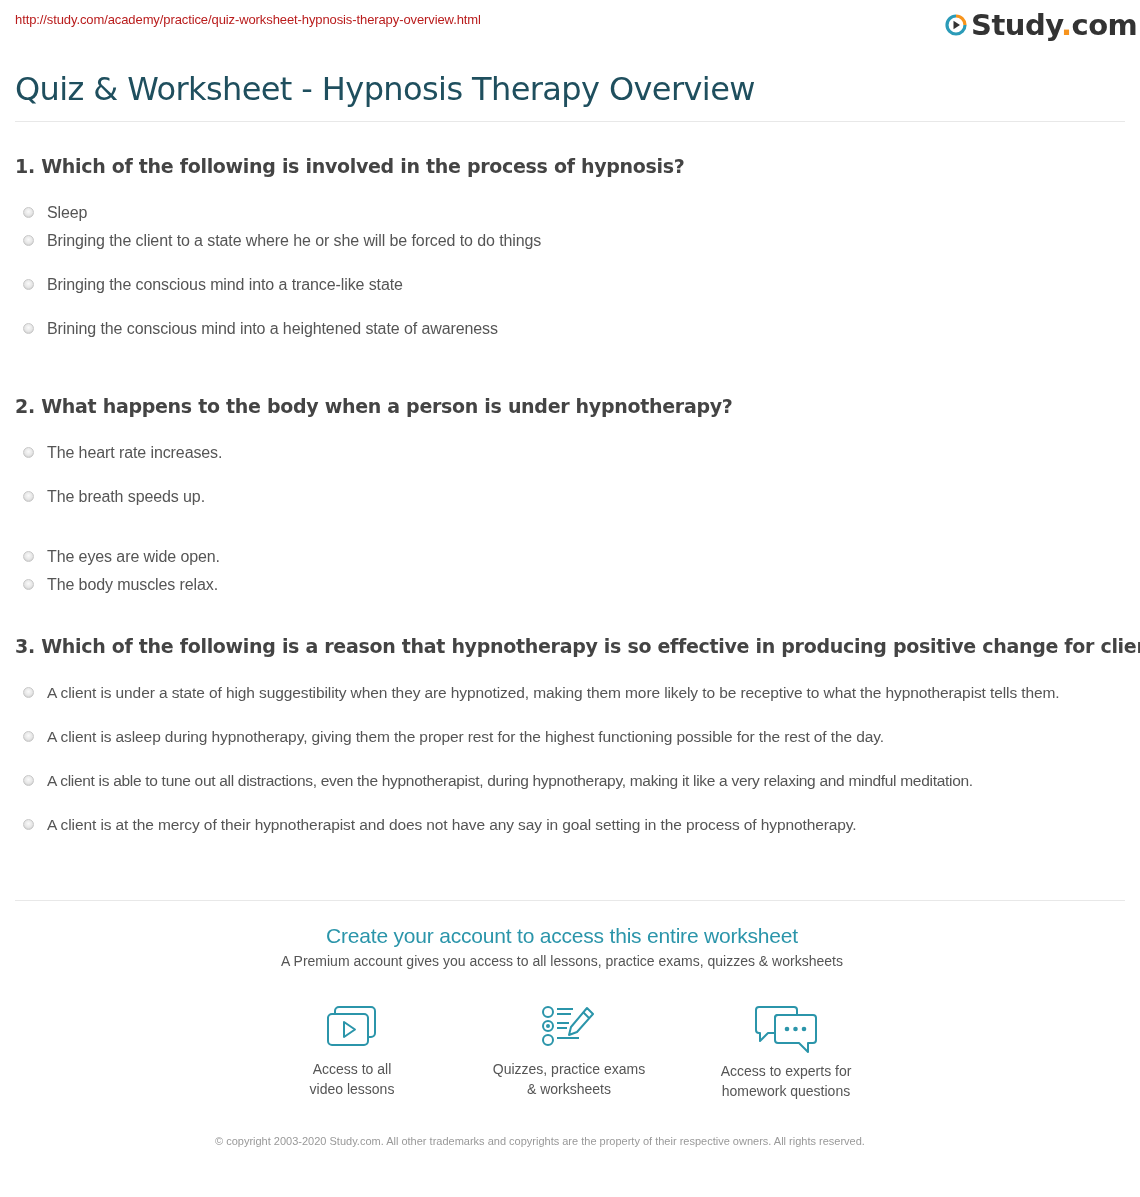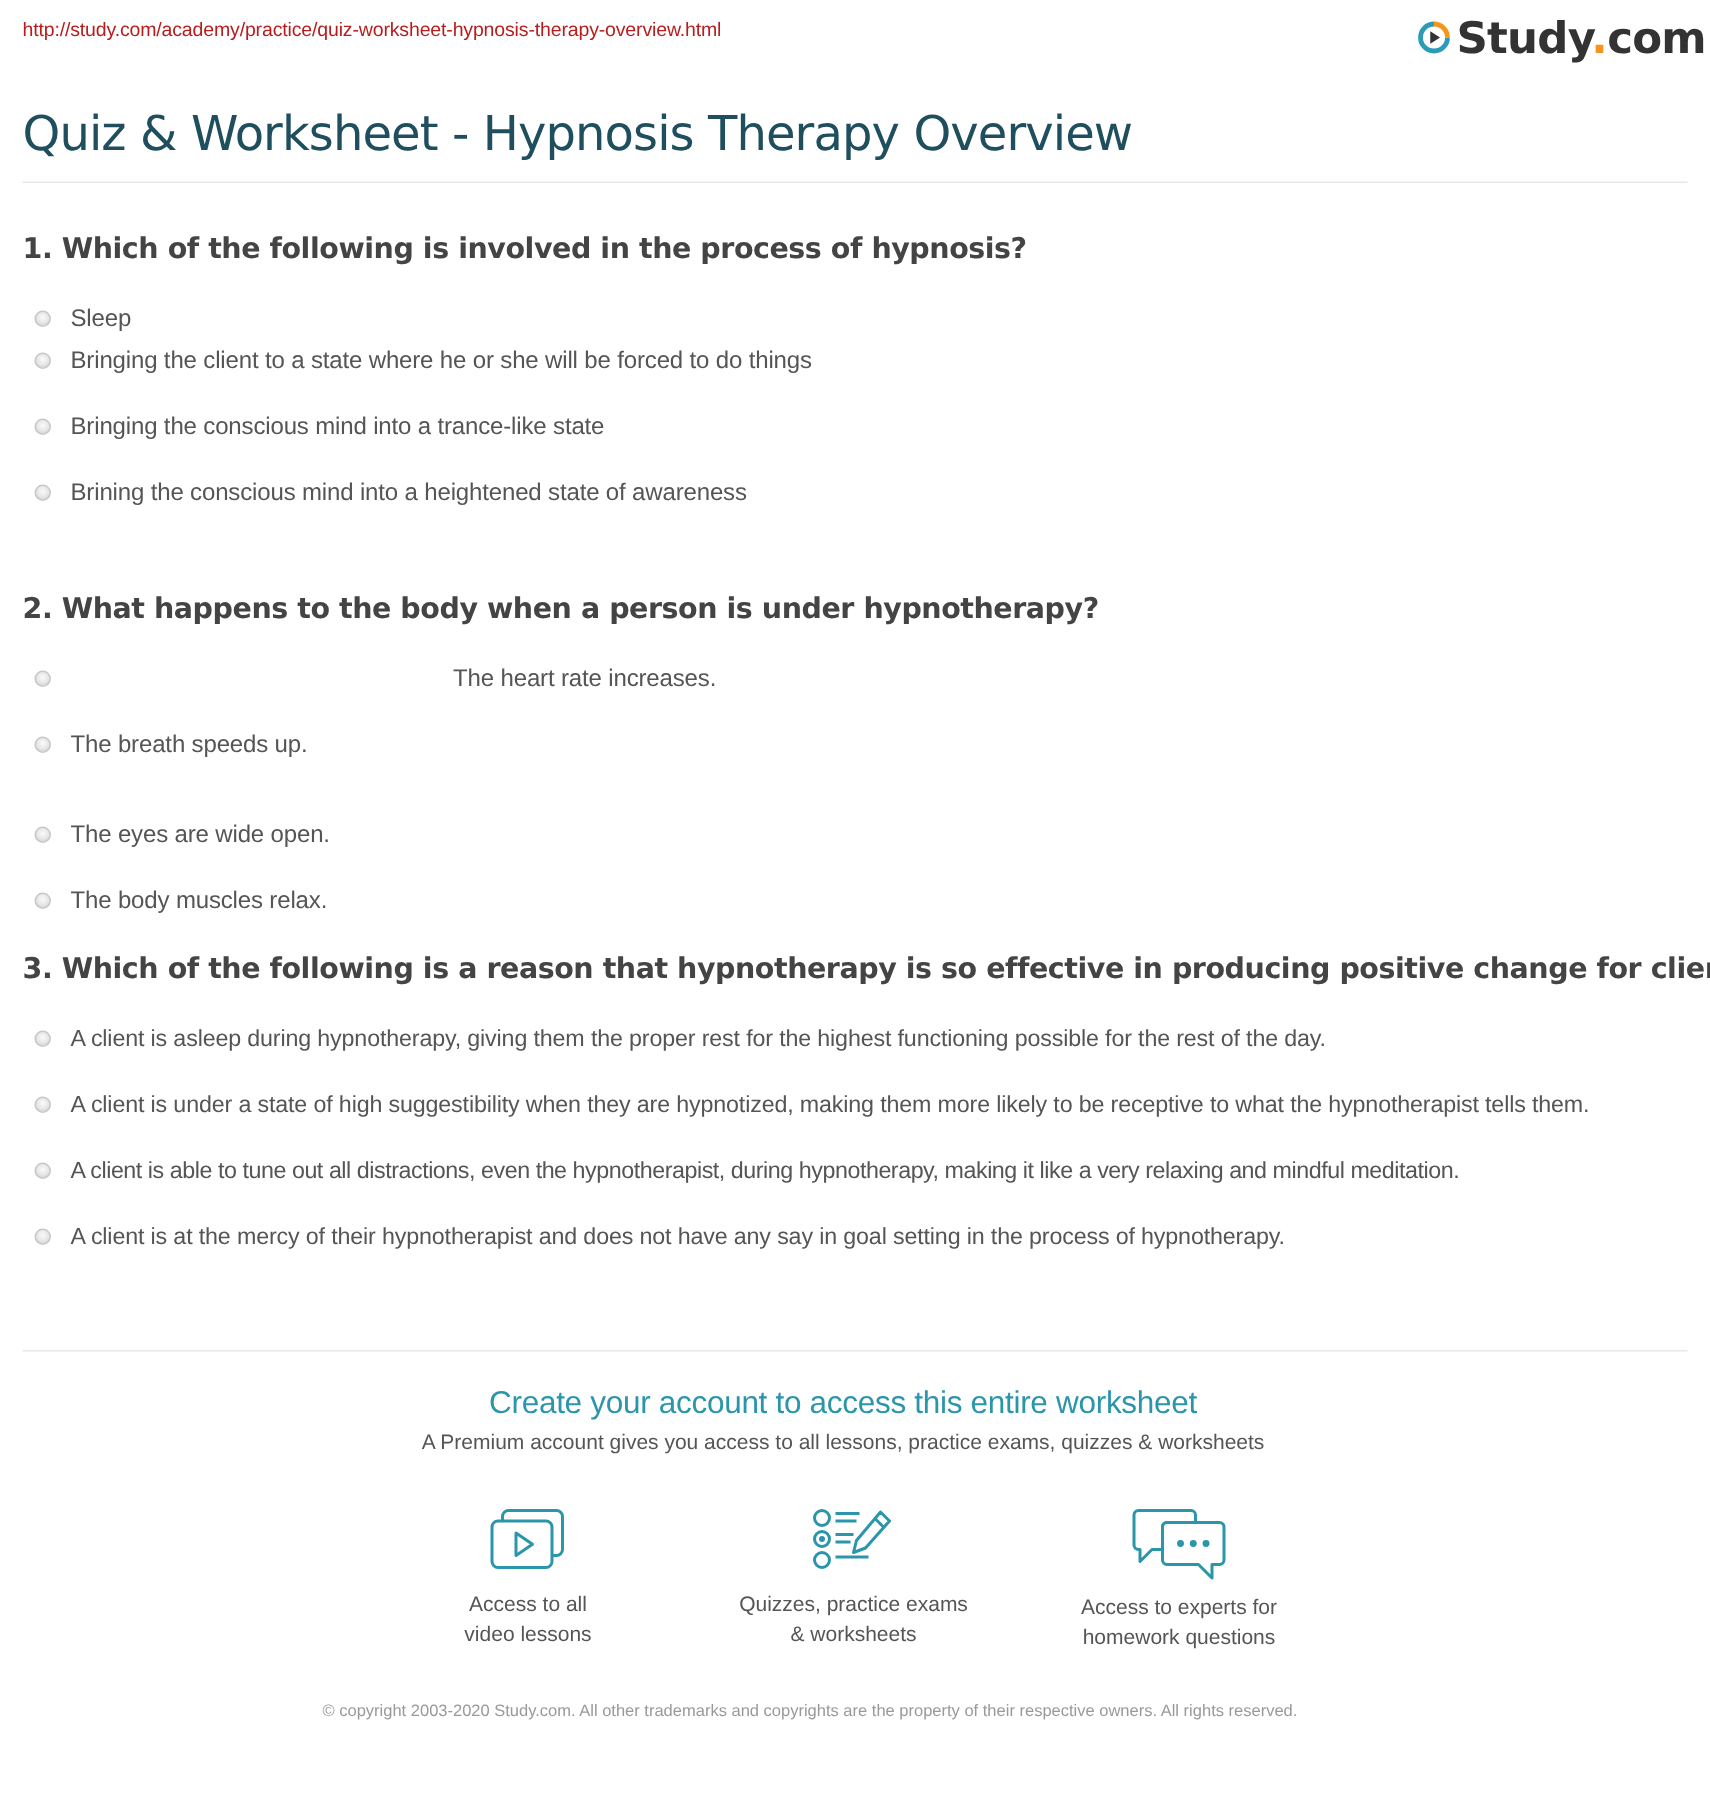--- a/index.html
+++ b/index.html
@@ -49,32 +49,32 @@
     <li class="answer" style=""><span class="radio"></span><span>Sleep</span></li>
     <li class="answer" style="margin-bottom:16px;"><span class="radio"></span><span>Bringing the client to a state where he or she will be forced to do things</span></li>
     <li class="answer" style="margin-bottom:16px;"><span class="radio"></span><span>Bringing the conscious mind into a trance-like state</span></li>
     <li class="answer"><span class="radio"></span><span>Brining the conscious mind into a heightened state of awareness</span></li>
   </ul>
 </div>
 
 <div class="question" style="top:395px;">
   <h2 class="q-title">2. What happens to the body when a person is under hypnotherapy?</h2>
   <ul class="answers" style="margin-top:22px;">
-    <li class="answer" style="margin-bottom:16px;text-align:center;"><span class="radio"></span><span>The heart rate increases.</span></li>
+    <li class="answer" style="margin-bottom:16px;"><span class="radio"></span><span>The heart rate increases.</span></li>
     <li class="answer" style="margin-bottom:32px;"><span class="radio"></span><span>The breath speeds up.</span></li>
-    <li class="answer" style="margin-bottom:16px;"><span class="radio"></span><span>The eyes are wide open.</span></li>
+    <li class="answer" style=""><span class="radio"></span><span>The eyes are wide open.</span></li>
     <li class="answer"><span class="radio"></span><span>The body muscles relax.</span></li>
   </ul>
 </div>
 
 <div class="question" style="top:635px; width:1115px;">
   <h2 class="q-title">3. Which of the following is a reason that hypnotherapy is so effective in producing positive change for clients?</h2>
   <ul class="answers" style="margin-top:22px;">
+    <li class="answer" style="margin-bottom:16px; font-size:15.5px;"><span class="radio"></span><span>A client is under a state of high suggestibility when they are hypnotized, making them more likely to be receptive to what the hypnotherapist tells them.</span></li>
     <li class="answer" style="margin-bottom:16px; font-size:15.5px;"><span class="radio"></span><span>A client is asleep during hypnotherapy, giving them the proper rest for the highest functioning possible for the rest of the day.</span></li>
-    <li class="answer" style="margin-bottom:16px; font-size:15.5px;"><span class="radio"></span><span>A client is under a state of high suggestibility when they are hypnotized, making them more likely to be receptive to what the hypnotherapist tells them.</span></li>
     <li class="answer" style="margin-bottom:16px; font-size:15.5px; white-space:nowrap; letter-spacing:-0.3px;"><span class="radio"></span><span>A client is able to tune out all distractions, even the hypnotherapist, during hypnotherapy, making it like a very relaxing and mindful meditation.</span></li>
     <li class="answer" style="font-size:15.5px;"><span class="radio"></span><span>A client is at the mercy of their hypnotherapist and does not have any say in goal setting in the process of hypnotherapy.</span></li>
   </ul>
 </div>
 
 <div class="hr" style="top:900px;"></div>
 
 <div class="cta cta-title">Create your account to access this entire worksheet</div>
 <div class="cta cta-sub">A Premium account gives you access to all lessons, practice exams, quizzes &amp; worksheets</div>
 

